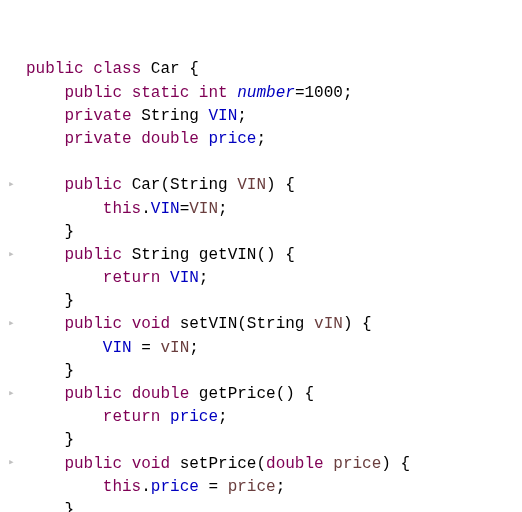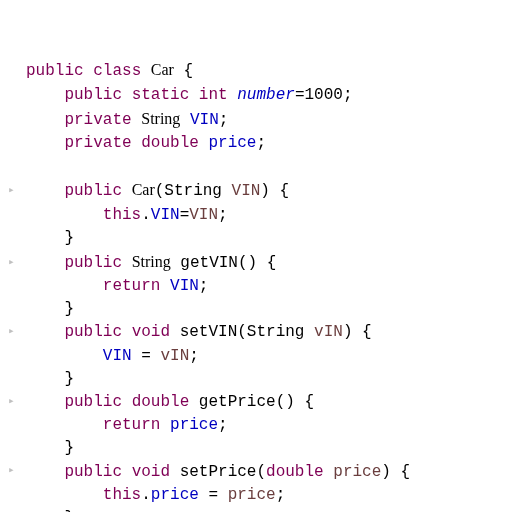--- a/index.html
+++ b/index.html
@@ -8,21 +8,21 @@
     font-family: Consolas, "Courier New", monospace;
     font-size: 16px;
     line-height: 1.45;
     background: #ffffff;
     color: #000000;
     white-space: pre;
     width: 522px;
     box-sizing: border-box;
   }
   .kw { color: #7f0055; font-weight: normal; }
-  .type { color: #000000; font-family: Liberation Serif, serif; }
+  .type { color: #000000; }
   .field { color: #0000c0; }
   .static-field { color: #0000c0; font-style: italic; }
   .param { color: #6a3e3e; }
   .plain { color: #000000; }
   .gutter {
     display: inline-block;
     width: 18px;
     color: #c0c0c0;
     font-size: 11px;
     vertical-align: middle;

